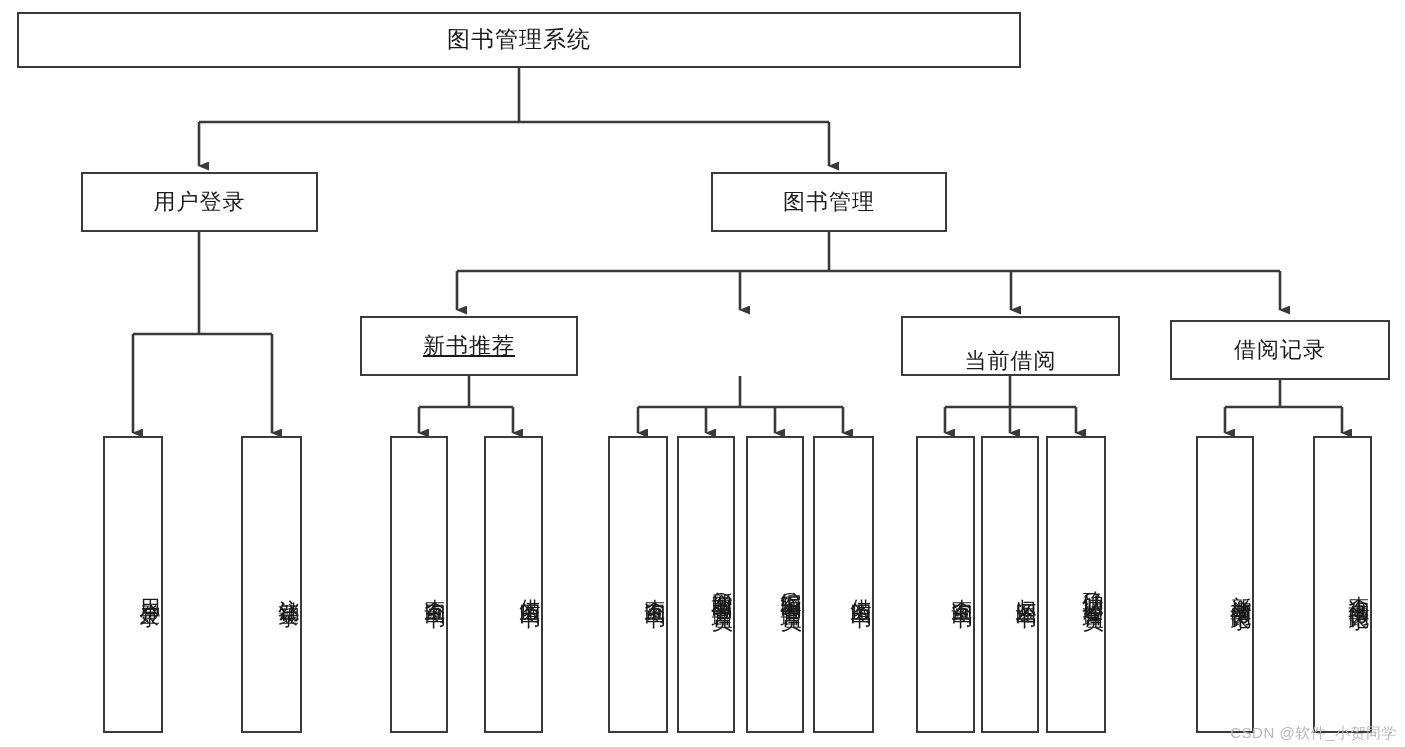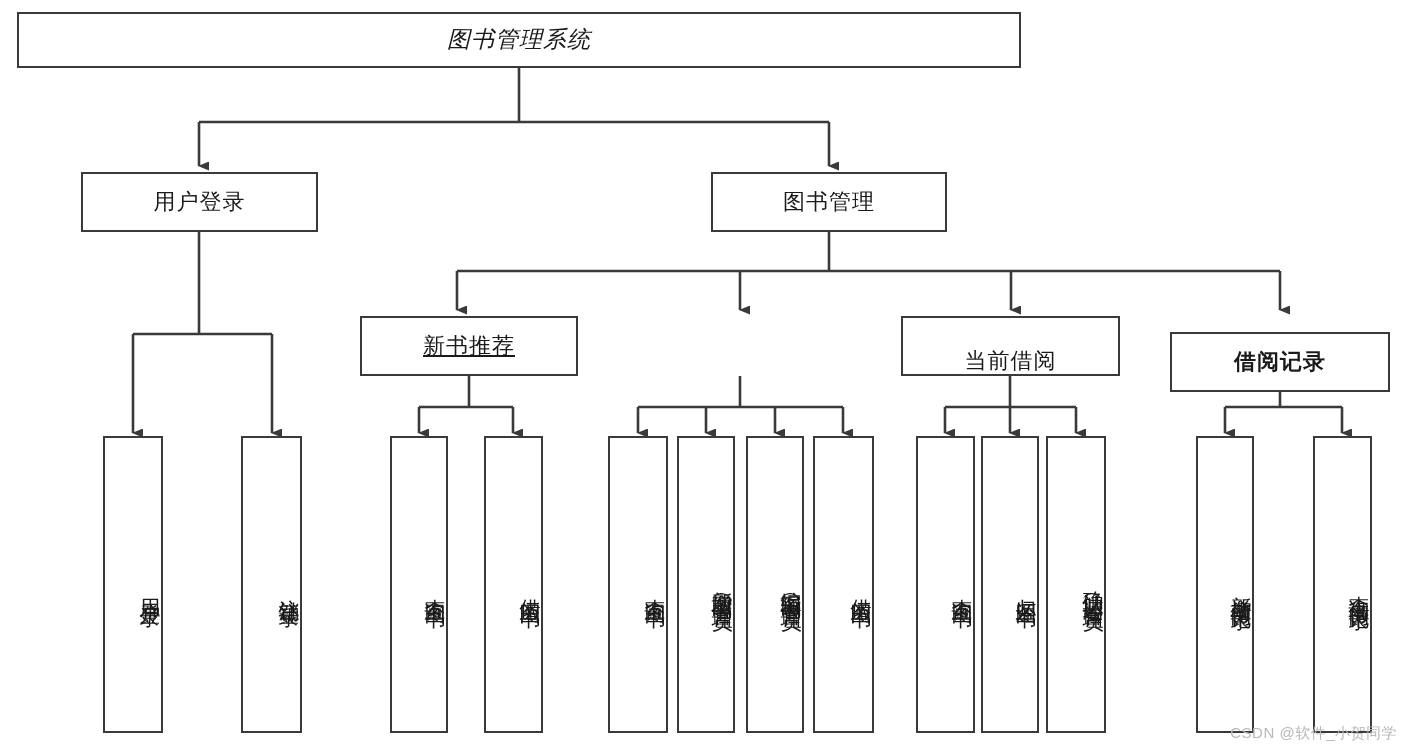--- a/index.html
+++ b/index.html
@@ -119,38 +119,38 @@
       <path d="M 1010,407 L 1010,433" marker-end="url(#arrowhead)"></path>
       <path d="M 1076,407 L 1076,433" marker-end="url(#arrowhead)"></path>
 
       <path d="M 1280,376 L 1280,407"></path>
       <path d="M 1225,407 L 1342,407"></path>
       <path d="M 1225,407 L 1225,433" marker-end="url(#arrowhead)"></path>
       <path d="M 1342,407 L 1342,433" marker-end="url(#arrowhead)"></path>
     </g>
   </svg>
 
-  <div class="node horiz root" style="left:17px; top:12px; width:1004px; height:56px;font-style:italic;">
+  <div class="node horiz root" style="left:17px; top:12px; width:1004px; height:56px;">
     <span>图书管理系统</span>
   </div>
 
   <div class="node horiz" style="left:81px; top:172px; width:237px; height:60px;">
     <span>用户登录</span>
   </div>
   <div class="node horiz" style="left:711px; top:172px; width:236px; height:60px;">
     <span>图书管理</span>
   </div>
 
   <div class="node horiz" style="left:360px; top:316px; width:218px; height:60px;text-decoration:underline;">
     <span>新书推荐</span>
   </div>
   <div class="node horiz" style="left:901px; top:316px; width:219px; height:60px;align-items:flex-end;">
     <span>当前借阅</span>
   </div>
-  <div class="node horiz" style="left:1170px; top:332px; width:220px; height:60px;font-weight:bold;">
+  <div class="node horiz" style="left:1170px; top:320px; width:220px; height:60px;">
     <span>借阅记录</span>
   </div>
 
   <div class="node vert" style="left:103px; top:436px; width:60px; height:297px;">
     <span class="vtext">用户登录</span>
   </div>
   <div class="node vert" style="left:241px; top:436px; width:61px; height:297px;">
     <span class="vtext">注销登录</span>
   </div>
 

